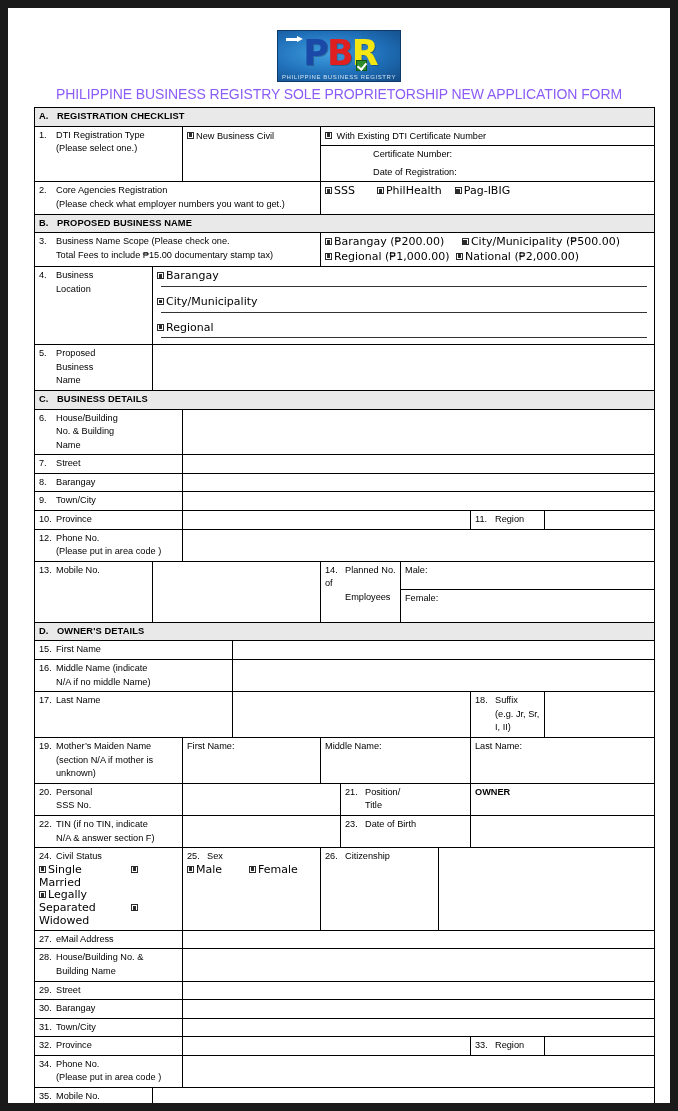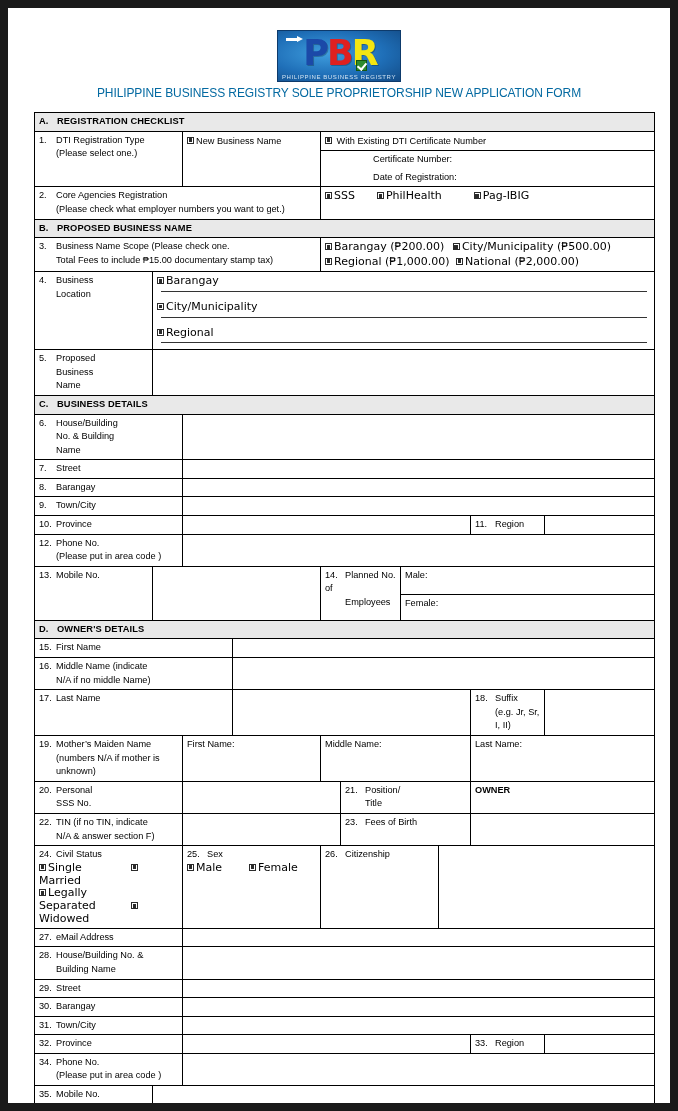--- a/index.html
+++ b/index.html
@@ -80,23 +80,23 @@
     text-align: center;
     font-family: "Liberation Sans", sans-serif;
     font-size: 6px;
     letter-spacing: 0.6px;
     color: #cfe2f2;
   }
 
   
   .form-title {
     text-align: center;
-    font-size: 12px;
-    color: #0369a1;
-    padding: 4px 0 12px 0;
+    font-size: 14px;
+    color: #8b5cf6;
+    padding: 4px 0 5px 0;
     white-space: nowrap;
     letter-spacing: -0.1px;
   }
 
   
   .tbl-wrap { padding: 0 26px 0 26px; }
   table.form {
     width: 100%;
     border-collapse: collapse;
     table-layout: fixed;
@@ -206,21 +206,21 @@
           <tr>
       <td class="sect" colspan="13"><span class="sl">A.</span><span>REGISTRATION CHECKLIST</span></td>
     </tr>
 
     <tr>
       <td colspan="3" rowspan="3">
         <span class="num">1.</span><span>DTI Registration Type</span>
         <span class="ind">(Please select one.)</span>
       </td>
       <td colspan="3" rowspan="3">
-        <span class="cb"><span class="cbox"></span></span><span>New Business Name</span>
+        <span class="cb"><span class="cbox"></span></span><span>New Business Civil</span>
       </td>
       <td colspan="7">
         <span class="cb"><span class="cbox"></span></span> <span>With Existing DTI Certificate Number</span>
       </td>
     </tr>
     <tr>
       <td colspan="7" class="nob-t nob-b">
         <span style="padding-left:48px">Certificate Number:</span>
       </td>
     </tr>
@@ -229,36 +229,36 @@
         <span style="padding-left:48px">Date of Registration:</span>
       </td>
     </tr>
 
     <tr>
       <td colspan="6">
         <span class="num">2.</span><span>Core Agencies Registration</span>
         <span class="ind">(Please check what employer numbers you want to get.)</span>
       </td>
       <td colspan="7" class="pad6">
-        <span class="cb" style="margin-right:22px"><span class="cbox"></span><span>SSS</span></span><span class="cb" style="margin-right:32px"><span class="cbox"></span><span>PhilHealth</span></span><span class="cb"><span class="cbox"></span><span>Pag-IBIG</span></span>
+        <span class="cb" style="margin-right:22px"><span class="cbox"></span><span>SSS</span></span><span class="cb" style="margin-right:13px"><span class="cbox"></span><span>PhilHealth</span></span><span class="cb"><span class="cbox"></span><span>Pag-IBIG</span></span>
       </td>
     </tr>
 
     <tr>
       <td class="sect" colspan="13"><span class="sl">B.</span><span>PROPOSED BUSINESS NAME</span></td>
     </tr>
 
     <tr>
       <td colspan="6">
         <span class="num">3.</span><span>Business Name Scope (Please check one.</span>
         <span class="ind">Total Fees to include ₱15.00 documentary stamp tax)</span>
       </td>
       <td colspan="7">
         <span class="cb"><span class="cbox"></span><span>Barangay  (₱200.00)</span></span>
-        <span class="cb" style="margin-left:6px"><span class="cbox"></span><span>City/Municipality (₱500.00)</span></span>
+        <span class="cb" style="margin-left:15px"><span class="cbox"></span><span>City/Municipality (₱500.00)</span></span>
         <span class="blk"></span>
         <span class="cb"><span class="cbox"></span><span>Regional (₱1,000.00)</span></span>
         <span class="cb" style="margin-left:4px"><span class="cbox"></span><span>National (₱2,000.00)</span></span>
       </td>
     </tr>
 
     <tr>
       <td colspan="2" rowspan="3">
         <span class="num">4.</span><span>Business</span>
         <span class="ind">Location</span>
@@ -336,21 +336,21 @@
     <tr>
       <td colspan="2" rowspan="2"><span class="num">13.</span><span>Mobile No.</span></td>
       <td colspan="4" rowspan="2"></td>
       <td colspan="2" rowspan="2">
         <span class="num-w">14.</span><span>Planned No. of</span>
         <span class="ind20">Employees</span>
       </td>
       <td colspan="5" style="height:28px"><span>Male:</span></td>
     </tr>
     <tr>
-      <td colspan="5" style="height:26px"><span>Female:</span></td>
+      <td colspan="5" style="height:33px"><span>Female:</span></td>
     </tr>
 
     <tr>
       <td class="sect" colspan="13"><span class="sl">D.</span><span>OWNER'S DETAILS</span></td>
     </tr>
 
     <tr>
       <td colspan="4"><span class="num">15.</span><span>First Name</span></td>
       <td colspan="9"></td>
     </tr>
@@ -369,21 +369,21 @@
       <td colspan="2">
         <span class="num-w">18.</span><span>Suffix</span>
         <span class="ind20">(e.g. Jr, Sr, I, II)</span>
       </td>
       <td colspan="1"></td>
     </tr>
 
     <tr>
       <td colspan="3" style="height:40px">
         <span class="num">19.</span><span>Mother’s Maiden Name</span>
-        <span class="ind">(numbers N/A if mother is</span>
+        <span class="ind">(section N/A if mother is</span>
         <span class="ind">unknown)</span>
       </td>
       <td colspan="3"><span>First Name:</span></td>
       <td colspan="4"><span>Middle Name:</span></td>
       <td colspan="3"><span>Last Name:</span></td>
     </tr>
 
     <tr>
       <td colspan="3">
         <span class="num">20.</span><span>Personal</span>
@@ -396,21 +396,21 @@
       </td>
       <td colspan="3" class="bold"><span>OWNER</span></td>
     </tr>
 
     <tr>
       <td colspan="3">
         <span class="num">22.</span><span>TIN  (if no TIN, indicate</span>
         <span class="ind">N/A &amp; answer section F)</span>
       </td>
       <td colspan="4"></td>
-      <td colspan="3"><span class="num-w">23.</span><span>Fees of Birth</span></td>
+      <td colspan="3"><span class="num-w">23.</span><span>Date of Birth</span></td>
       <td colspan="3"></td>
     </tr>
 
     <tr>
       <td colspan="3" style="height:42px">
         <span class="num">24.</span><span>Civil Status</span>
         <span class="blk tight">
           <span class="cb" style="display:inline-block;width:92px"><span class="cbox"></span><span>Single</span></span><span class="cb"><span class="cbox"></span><span>Married</span></span>
         </span>
         <span class="blk tight">

